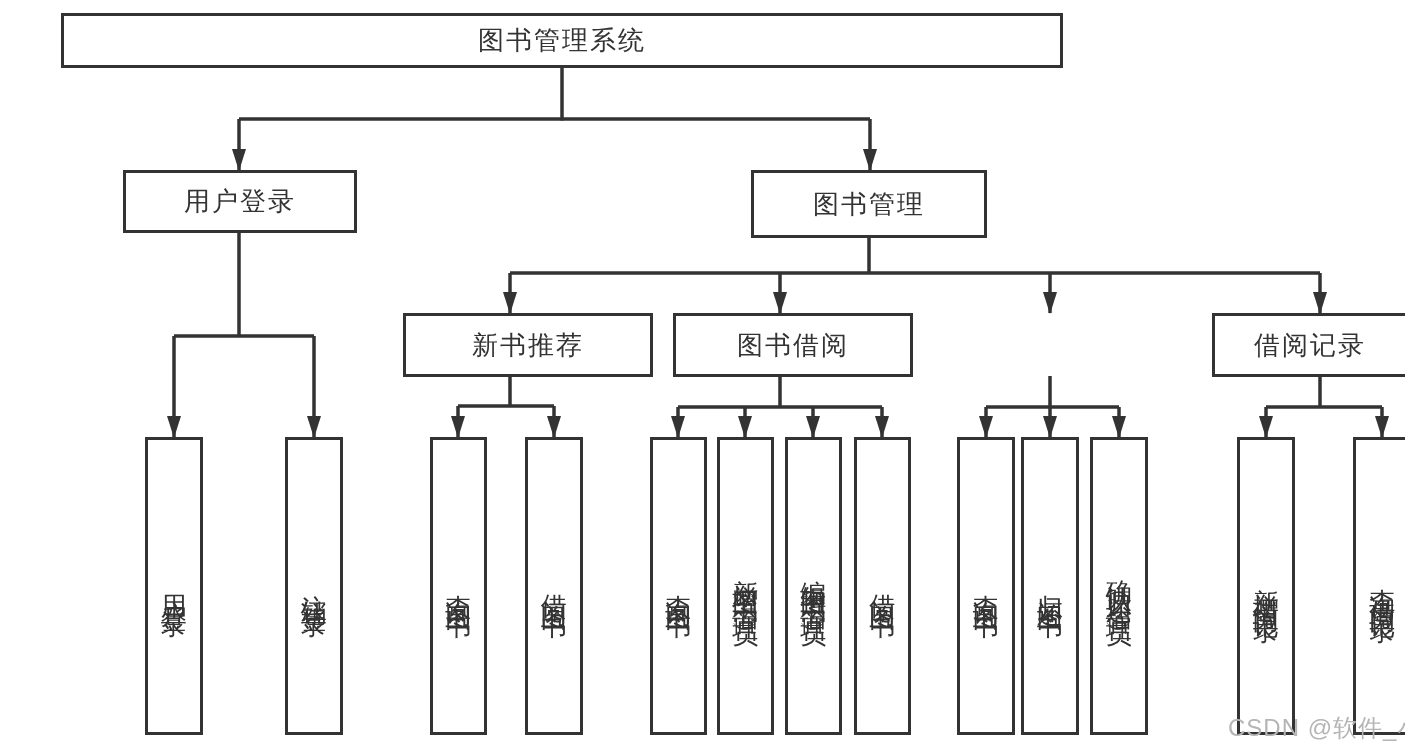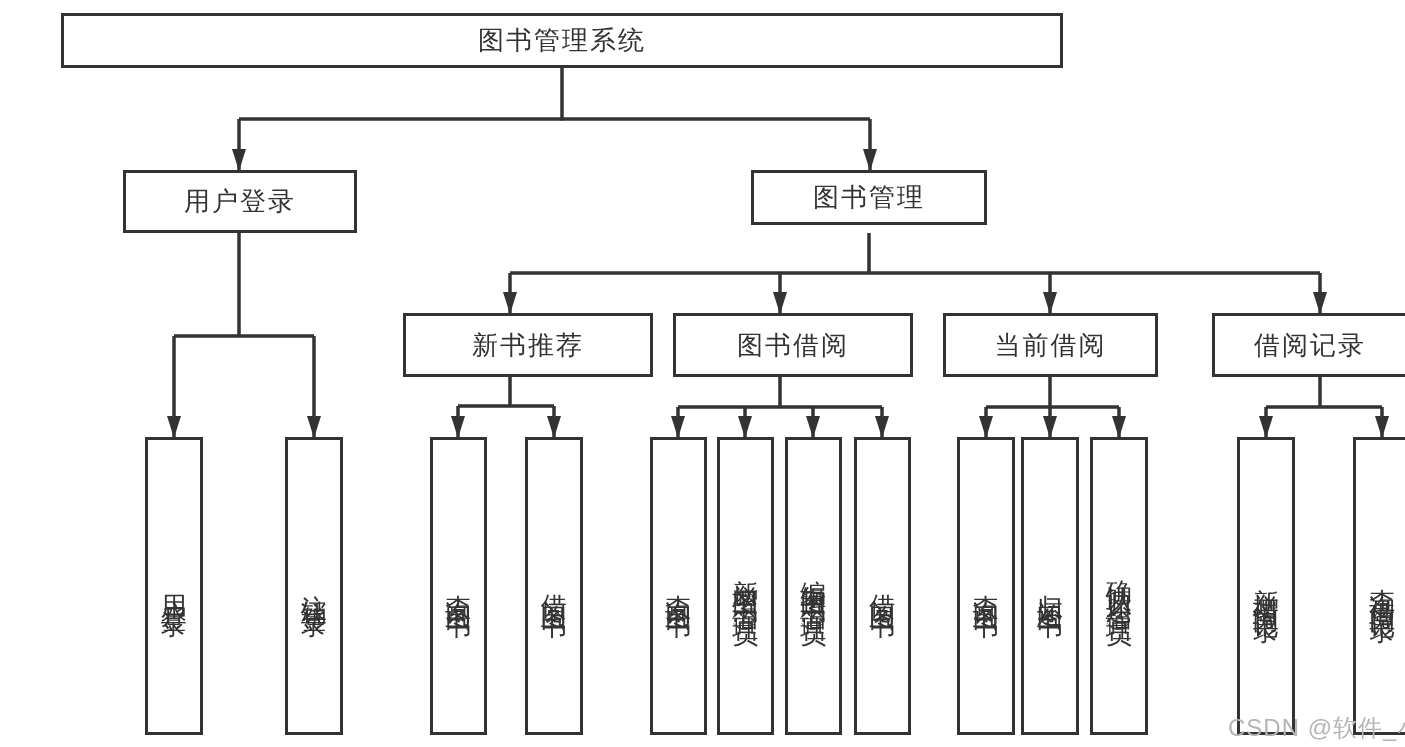--- a/index.html
+++ b/index.html
@@ -66,32 +66,29 @@
     </g>
   </svg>
 
   <div class="box" style="left:21px;top:13px;width:1002px;height:55px">
     <span class="hlabel">图书管理系统</span>
   </div>
 
   <div class="box" style="left:83px;top:170px;width:234px;height:63px">
     <span class="hlabel">用户登录</span>
   </div>
-  <div class="box" style="left:711px;top:170px;width:236px;height:55px">
+  <div class="box" style="left:711px;top:170px;width:236px;height:68px">
     <span class="hlabel">图书管理</span>
   </div>
 
   <div class="box" style="left:363px;top:313px;width:250px;height:64px">
     <span class="hlabel">新书推荐</span>
   </div>
   <div class="box" style="left:633px;top:313px;width:240px;height:64px">
     <span class="hlabel">图书借阅</span>
-  </div>
-  <div class="box" style="left:903px;top:313px;width:215px;height:64px">
-    <span class="hlabel">当前借阅</span>
   </div>
   <div class="box" style="left:1172px;top:313px;width:196px;height:64px">
     <span class="hlabel">借阅记录</span>
   </div>
 
   <div class="box leaf" style="left:105px;top:437px;width:58px;height:298px">
     <span class="vlabel">用户登录</span>
   </div>
   <div class="box leaf" style="left:245px;top:437px;width:58px;height:298px">
     <span class="vlabel">注销登录</span>

